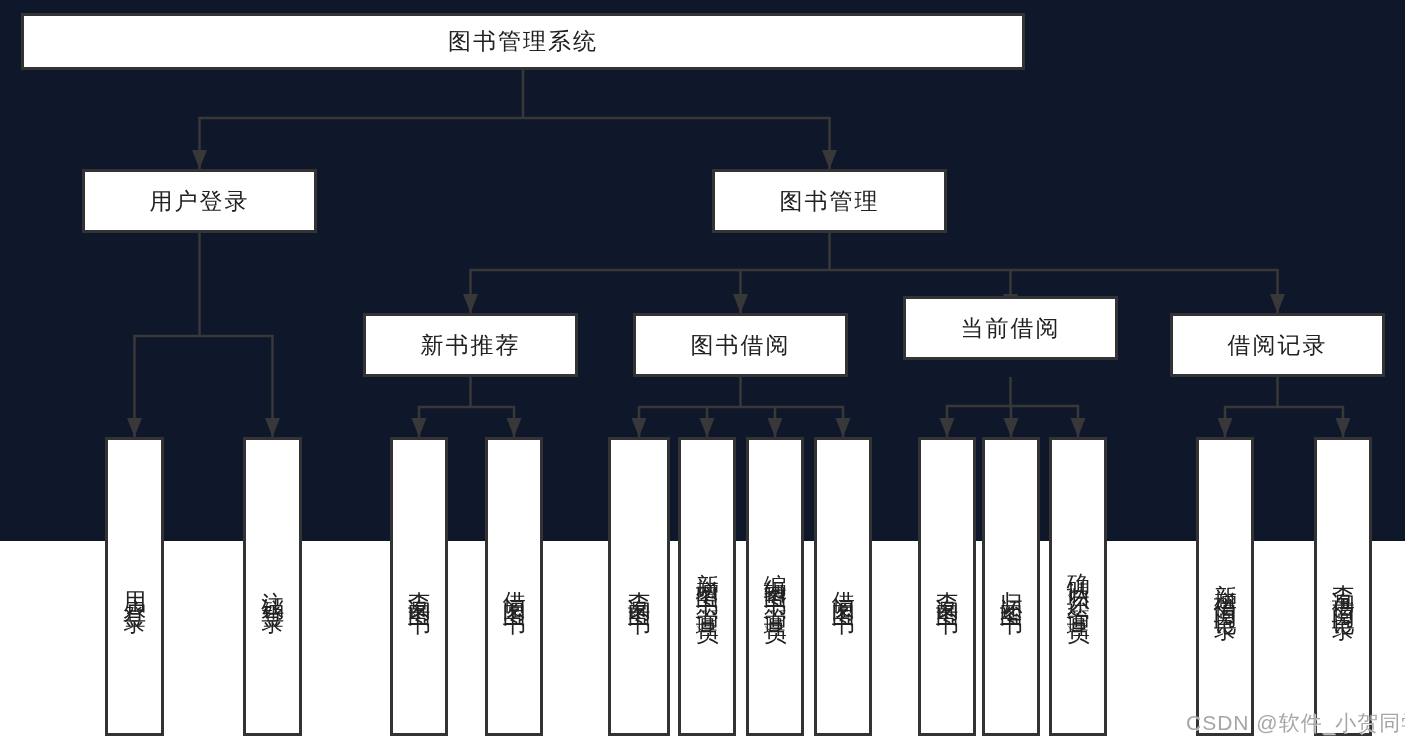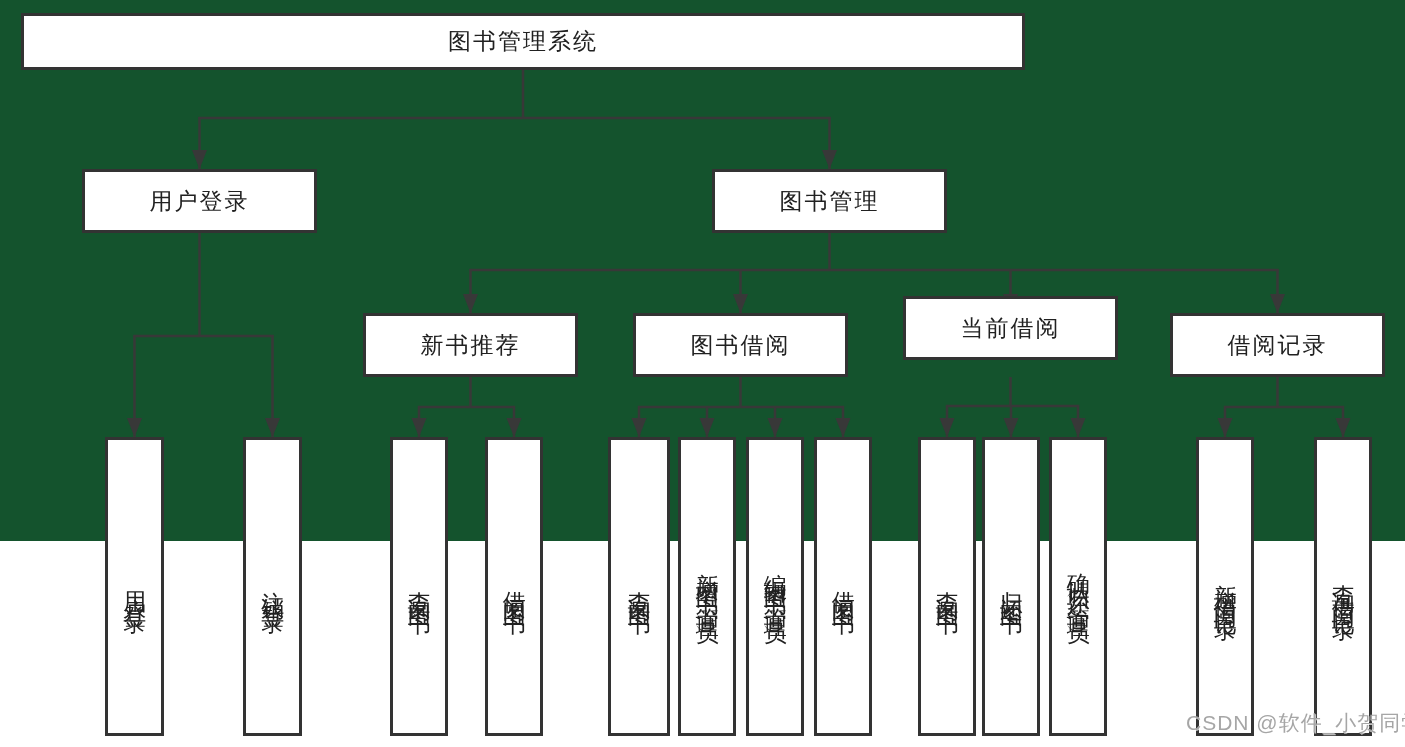--- a/index.html
+++ b/index.html
@@ -8,21 +8,21 @@
     background:#ffffff;
     width:1405px;
     height:747px;
     overflow:hidden;
     font-family:"Liberation Sans","DejaVu Sans",sans-serif;
   }
   .canvas{
     position:relative;
     width:1405px;
     height:541px;
-    background:#14532d;
+    background:#0f172a;
   }
   svg.connectors{
     position:absolute;
     left:0;top:0;
     width:1405px;height:747px;
     pointer-events:none;
   }
   .box{
     position:absolute;
     box-sizing:border-box;

